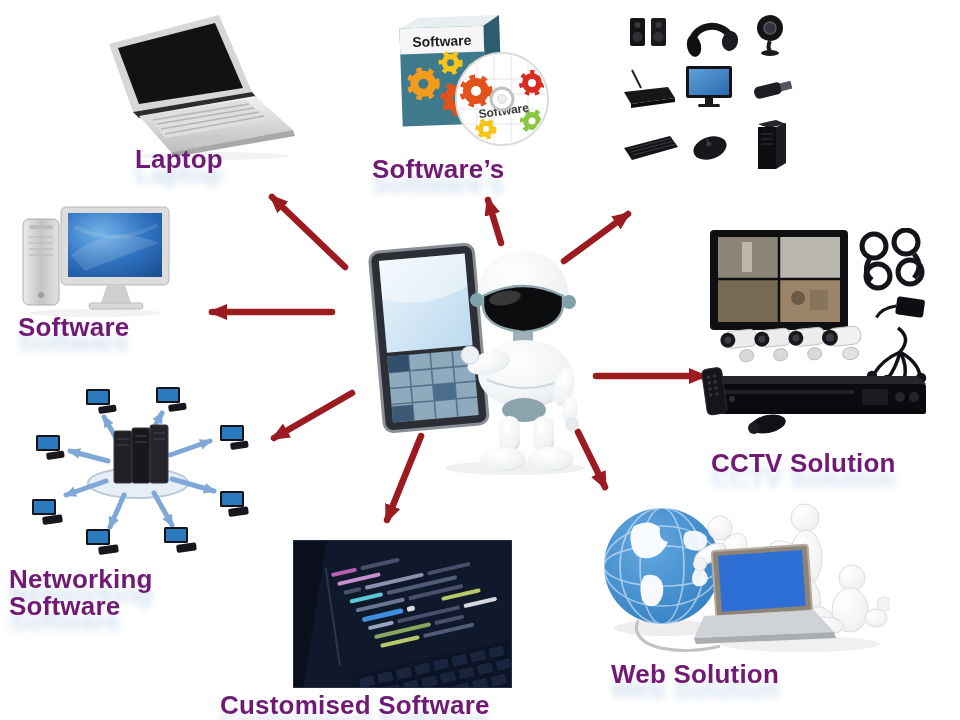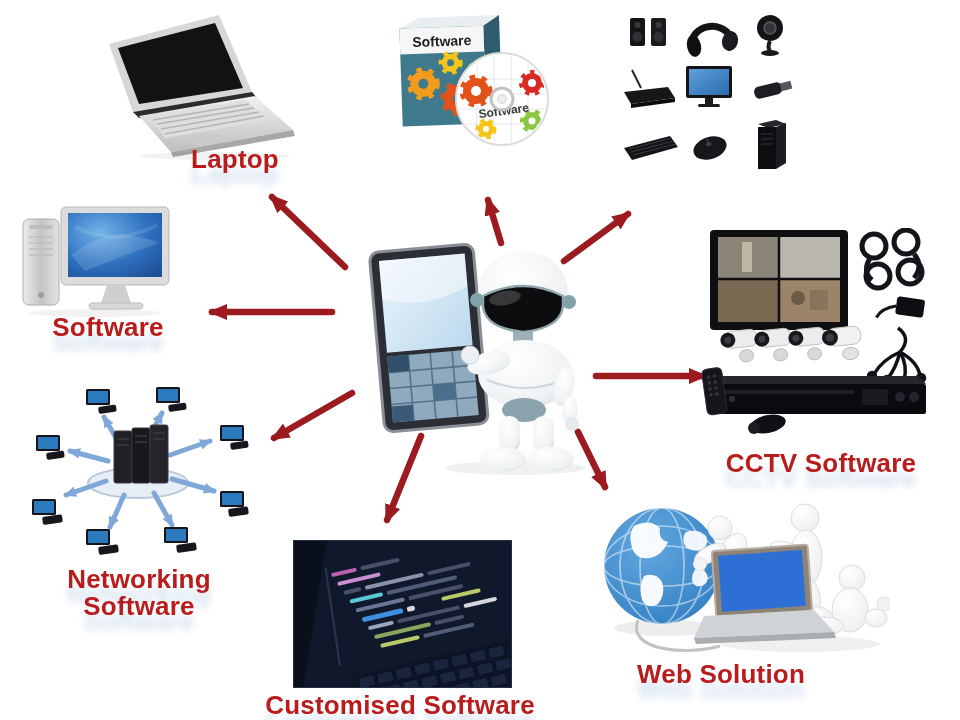--- a/index.html
+++ b/index.html
@@ -1,20 +1,20 @@
 <!DOCTYPE html>
 <html><head>
 <meta charset="utf-8">
 <style>
   html,body{margin:0;padding:0;background:#fff;}
   .stage{position:relative;width:960px;height:720px;background:#ffffff;overflow:hidden;
          font-family:"Liberation Sans", sans-serif;}
   .node-img{position:absolute;}
   .node-img svg{display:block;width:100%;height:100%;}
-  .label{position:absolute;color:#b91c1c;font-weight:700;font-size:26px;text-align:center;
+  .label{position:absolute;color:#701a75;font-weight:700;font-size:26px;
          letter-spacing:.2px;line-height:1.05;
          text-shadow:0 15px 7px rgba(46,116,181,.22);}
   .arrow-layer{position:absolute;left:0;top:0;width:960px;height:720px;pointer-events:none;}
 </style>
 </head>
 <body>
 
 <div class="stage">
 
   <svg class="arrow-layer" width="960" height="720">
@@ -106,20 +106,21 @@
           <circle cx="30" cy="22" r="3.5" fill="#fff"></circle>
           <circle cx="-16" cy="30" r="8" fill="#f5c518" stroke="#f5c518" stroke-width="5" stroke-dasharray="4 4"></circle>
           <circle cx="-16" cy="30" r="3" fill="#fff"></circle>
           <text x="0" y="16" text-anchor="middle" font-size="12" font-weight="bold" fill="#3a3a3a" font-family="Liberation Sans, sans-serif" transform="rotate(-8)">Software</text>
         </g>
         <circle r="11" fill="#ffffff" stroke="#c2c2c2" stroke-width="3"></circle>
         <circle r="4.5" fill="#ededed" stroke="#d5d5d5"></circle>
       </g>
     </svg>
   </div>
+  <div class="label" style="left:372px;top:156px;width:200px;">Software’s</div>
 
   <div class="node-img" style="left:618px;top:8px;width:184px;height:166px;">
     <svg viewBox="0 0 184 166">
       <defs>
         <linearGradient id="scrblue" x1="0" y1="0" x2="1" y2="1">
           <stop offset="0" stop-color="#5ea0d8"></stop>
             <stop offset="1" stop-color="#2a6bb0"></stop>
         </linearGradient>
       </defs>
       <g>
@@ -357,21 +358,21 @@
           <circle cx="8" cy="166" r="1.8"></circle>
             <circle cx="14" cy="166" r="1.8"></circle>
         </g>
       </g>
       <g>
         <ellipse cx="66" cy="196" rx="18" ry="9" fill="#101015" transform="rotate(-12 66 196)"></ellipse>
         <circle cx="52" cy="200" r="6" fill="#1c1c23"></circle>
       </g>
     </svg>
   </div>
-  <div class="label" style="left:711px;top:450px;width:220px;">CCTV Software</div>
+  <div class="label" style="left:711px;top:450px;width:220px;">CCTV Solution</div>
 
   <div class="node-img" style="left:8px;top:383px;width:262px;height:182px;">
     <svg viewBox="0 0 262 182">
       <defs>
         <marker id="ahblue" markerUnits="userSpaceOnUse" markerWidth="13" markerHeight="11" refX="10" refY="5.5" orient="auto">
           <path d="M0,0 L12,5.5 L0,11 z" fill="#7FA8D9"></path>
         </marker>
       </defs>
       <ellipse cx="130" cy="100" rx="50" ry="15" fill="#e8eef5" stroke="#b9c9da" stroke-width="2"></ellipse>
       <g stroke="#7FA8D9" stroke-width="5" stroke-linecap="round">

